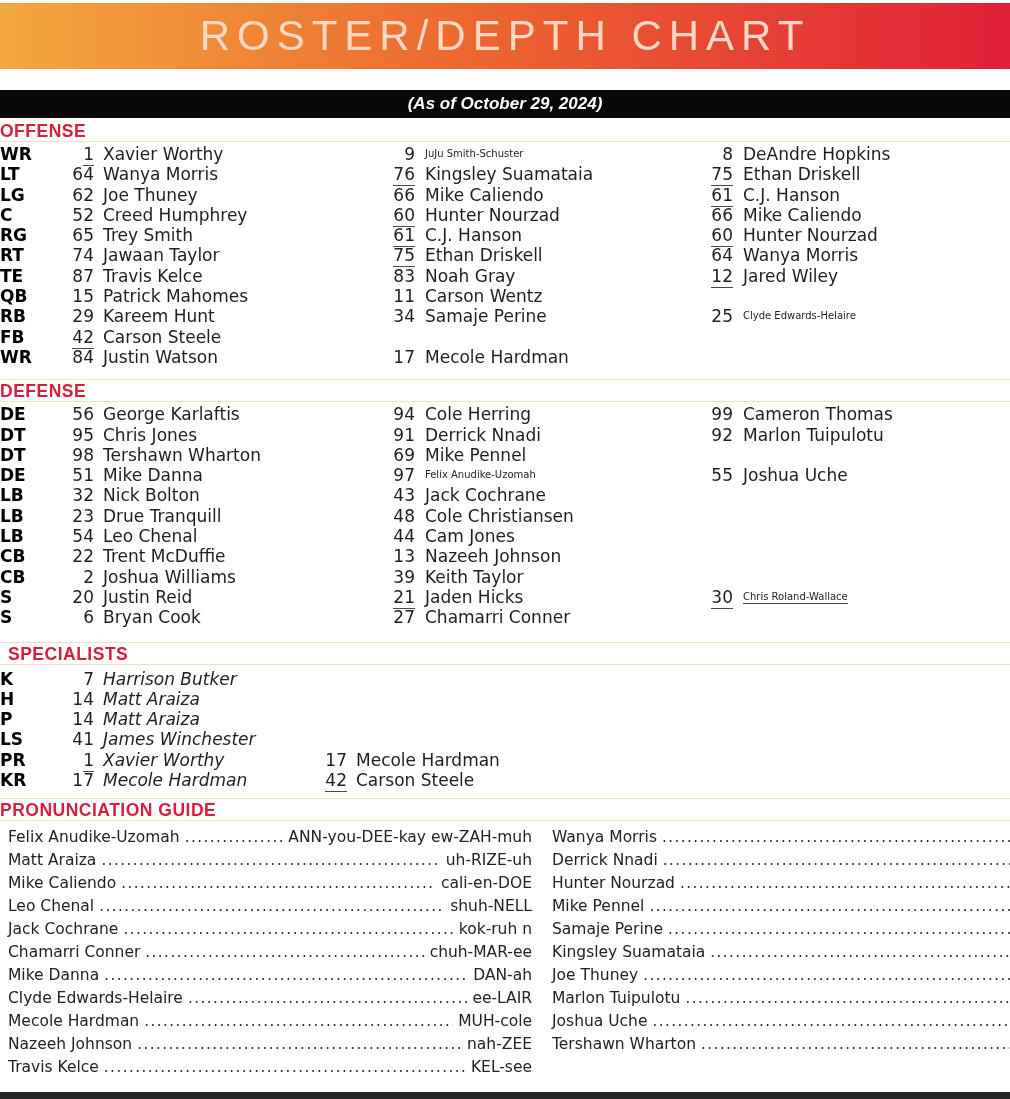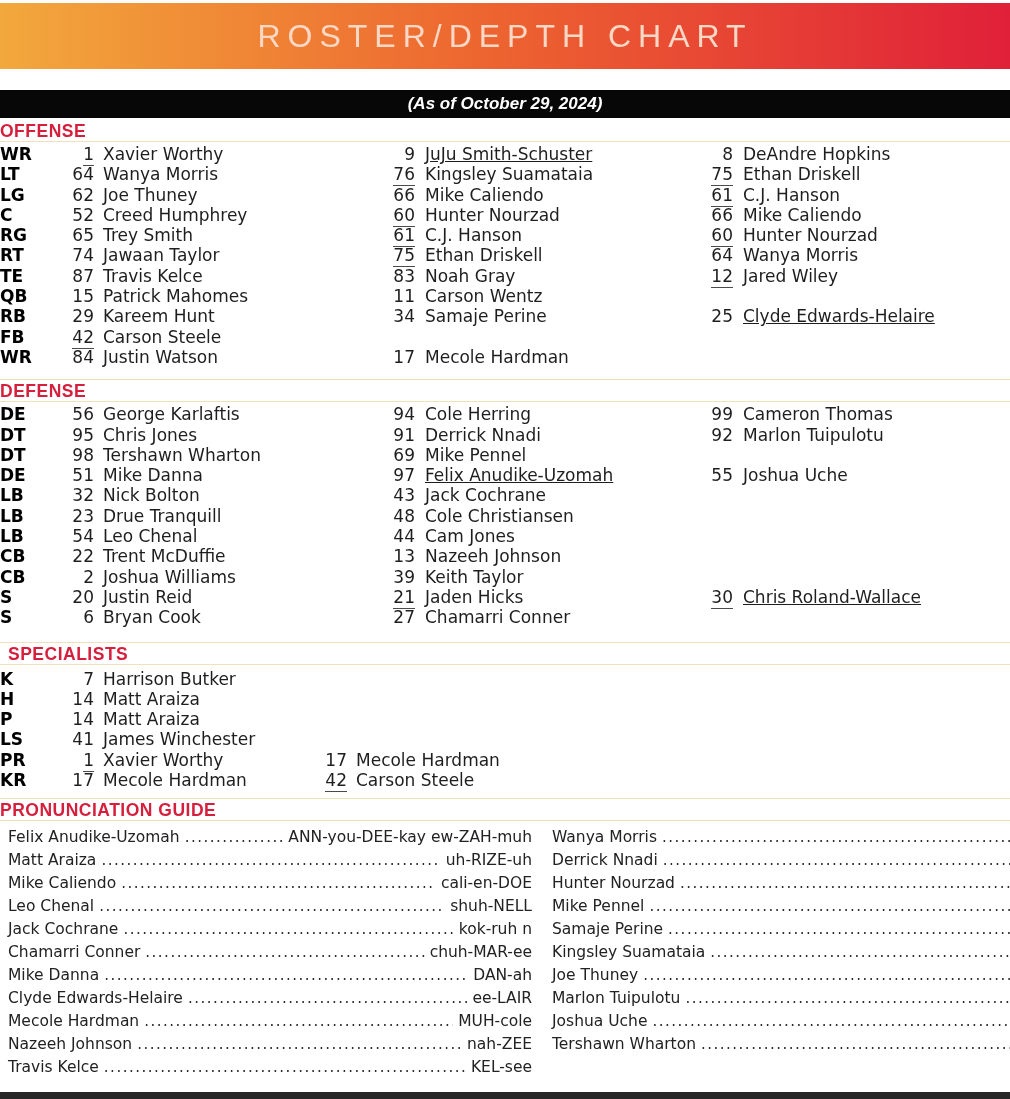--- a/index.html
+++ b/index.html
@@ -7,21 +7,21 @@
   body {
     width: 1010px; height: 1099px; position: relative; overflow: hidden;
     font-family: "DejaVu Sans", sans-serif; color: #1e1e1e;
   }
   .banner {
     height: 66px; margin-top: 3px;
     display: flex; align-items: center; justify-content: center;
   }
   .banner-title {
     font-family: "Liberation Sans", sans-serif;
-    font-size: 32px; font-weight: 400; letter-spacing: 7px;
+    font-size: 42px; font-weight: 400; letter-spacing: 7px;
   }
   .date-bar {
     height: 28px; margin-top: 21px; background: #070707;
     display: flex; align-items: center; justify-content: center;
     font: italic 700 17px "Liberation Sans", sans-serif; color: #ffffff;
   }
   .sec-h {
     height: 20px; line-height: 20px;
     font: 700 17.5px "Liberation Sans", sans-serif; color: var(--red, #d61f3c);
     letter-spacing: 0.5px;
@@ -38,24 +38,24 @@
   .pos { width: 56px; padding-left: 0; font-weight: 700; color: #000; }
   .num { display: block; text-align: right; white-space: nowrap; }
   .name { display: block; white-space: nowrap; overflow: hidden; }
   .n1 { width: 38px; }
   .m1 { width: 277px; padding-left: 9px; }
   .n2 { width: 44px; }
   .m2 { width: 272px; padding-left: 10px; }
   .n3 { width: 46px; }
   .m3 { flex: 1; padding-left: 10px; }
   .sn1 { width: 38px; }
-  .sm1 { width: 207px; padding-left: 9px; }
+  .sm1 { width: 207px; padding-left: 9px; font-style: italic; }
   .sn2 { width: 46px; }
   .sm2 { flex: 1; padding-left: 9px; }
-  .small { font-size: 17px; text-decoration: underline; }
+  .small { font-size: 10px; }
   .u { border-bottom: 1.5px solid var(--underline, #4a4a4a); padding-bottom: 1px; }
   
   #pron .rule-above { margin-top: 8px; }
   #pron .sec-h { margin-top: 1px; }
   .pron-cols { display: flex; gap: 20px; padding: 5px 8px 0 8px; }
   .pcol { display: flex; flex-direction: column; }
   .pcol-left { width: 524px; }
   .pcol-right { flex: 1; }
   .pentry { display: flex; align-items: baseline; height: 23px; line-height: 23px; font-size: 15.5px; color: #222; }
   .pname { white-space: nowrap; }

